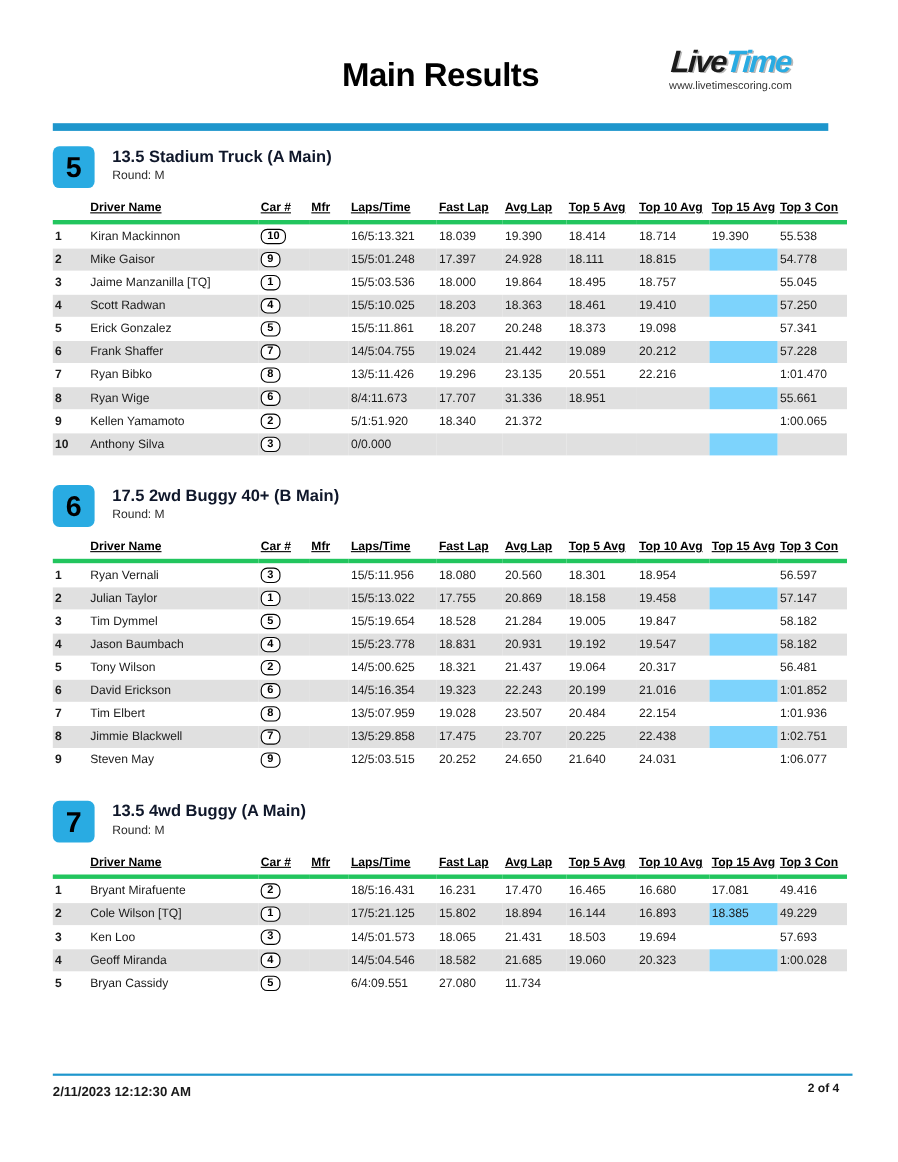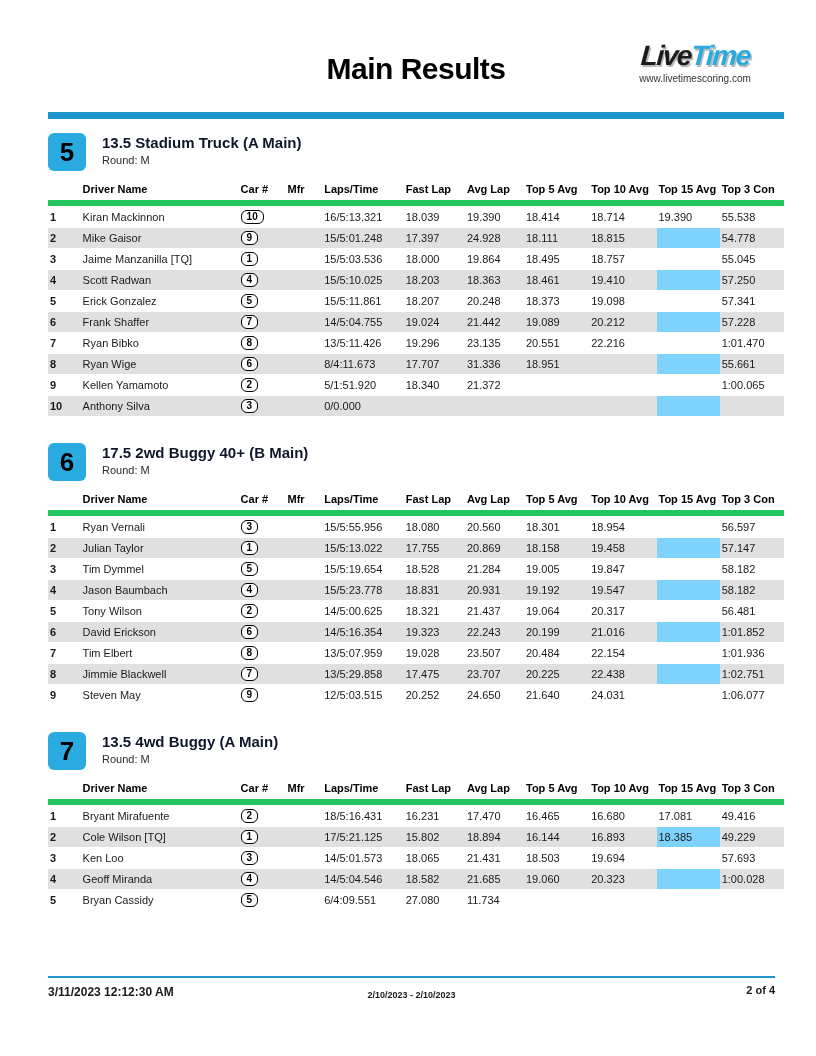--- a/index.html
+++ b/index.html
@@ -1,19 +1,19 @@
 <!DOCTYPE html>
 <html style="--accent: #1E96CC; --badge: #29ABE2; --stripe: #E0E0E0;"><head>
 <meta charset="utf-8">
 <style>
   * { margin:0; padding:0; box-sizing:border-box; }
   html,body { background:#fff; }
   body { font-family:"Liberation Sans", sans-serif; color:#1a1a1a; }
   .page { position:relative; width:816px; height:1056px; background:#fff; overflow:hidden;
-          padding:40px 32px 0 48px; }
+          padding:40px 63px 0 48px; }
 
   
   .hdr { position:relative; height:62px; }
   .page-title { position:absolute; left:0; right:0; top:12px; text-align:center;
                 font-size:30px; font-weight:bold; letter-spacing:-0.5px; color:#000; }
   .logo { position:absolute; top:0; right:-6px; width:190px; text-align:center; }
   .logo-text { font-size:28px; font-weight:bold; font-style:italic; letter-spacing:-1.5px;
                display:inline-block; transform:skewX(-4deg);
                text-shadow:1.5px 1.5px 0 #b9b9b9; white-space:nowrap; }
   .logo-live { color:#1b1b1b; }
@@ -33,39 +33,39 @@
   .sec-title { font-size:15px; font-weight:bold; color:#0f172a; }
   .sec-round { font-size:11px; color:#2b2b2b; margin-top:3px; }
 
   
   table.results { width:100%; table-layout:fixed; border-collapse:separate; border-spacing:0 1px;
                   margin-top:8px; font-size:11px; }
   col.c-pos{width:32px} col.c-driver{width:155px} col.c-car{width:46px} col.c-mfr{width:36px}
   col.c-laps{width:80px} col.c-fast{width:60px} col.c-avg{width:58px} col.c-top5{width:64px}
   col.c-top10{width:66px} col.c-top15{width:62px} col.c-top3{width:63px}
   table.results th { text-align:left; font-weight:bold; font-size:11px; color:#000;
-                     padding:3px 2px 5px 2px; border-bottom:6px solid #22c55e;
-                     white-space:nowrap; overflow:hidden; }
+                     padding:3px 2px 5px 2px; border-bottom:4px solid #22c55e;
+                     white-space:nowrap; overflow:hidden;text-decoration:underline; }
   table.results td { padding:3px 2px; height:19px; vertical-align:middle; color:#1a1a1a;
                      white-space:nowrap; overflow:hidden; }
   td.col-pos { font-weight:bold; color:#000; }
   tr.striped td { background:var(--stripe,#E0E0E0); }
   tr.striped td.col-top15 { background:#7dd3fc; }
   .car-badge { display:inline-block; min-width:16px; text-align:center; background:#fff;
                border:1.6px solid #000; border-radius:6px; padding:0 5px; font-weight:bold;
                font-size:10px; line-height:12px; color:#000; }
 
   
   .footer { position:absolute; left:48px; right:41px; top:976px;
             border-top:2px solid var(--accent,#1E96CC); padding-top:4px; }
   .footer-left { position:absolute; left:0; top:7px; font-size:12px; font-weight:bold; }
   .footer-center { text-align:center; padding-top:4px; }
   .footer-event { font-size:11px; font-weight:bold; }
   .footer-dates { font-size:9px; font-weight:bold; margin-top:4px; }
-  .footer-right { position:absolute; right:0; top:6px; font-size:11px; font-weight:bold; }
+  .footer-right { position:absolute; right:12px; top:6px; font-size:11px; font-weight:bold; }
 </style>
 </head>
 <body>
 
 <div class="page">
 
   <div class="hdr">
     <div class="page-title">Main Results</div>
     <div class="logo">
       <div class="logo-text"><span class="logo-live">Live</span><span class="logo-time">Time</span></div>
@@ -284,21 +284,21 @@
               <th class="col-top15">Top 15 Avg</th>
               <th class="col-top3">Top 3 Con</th>
             </tr>
           </thead>
       <tbody>
             <tr>
               <td class="col-pos">1</td>
               <td class="col-driver">Ryan Vernali</td>
               <td class="col-car"><span class="car-badge">3</span></td>
               <td class="col-mfr"></td>
-              <td class="col-laps">15/5:55.956</td>
+              <td class="col-laps">15/5:11.956</td>
               <td class="col-fast">18.080</td>
               <td class="col-avg">20.560</td>
               <td class="col-top5">18.301</td>
               <td class="col-top10">18.954</td>
               <td class="col-top15"></td>
               <td class="col-top3">56.597</td>
             </tr>
             <tr class="striped">
               <td class="col-pos">2</td>
               <td class="col-driver">Julian Taylor</td>
@@ -509,20 +509,19 @@
               <td class="col-top10"></td>
               <td class="col-top15"></td>
               <td class="col-top3"></td>
             </tr>
           </tbody>
     </table>
   </section>
 </main>
 
   <div class="footer">
-    <span class="footer-left">3/11/2023 12:12:30 AM</span>
+    <span class="footer-left">2/11/2023 12:12:30 AM</span>
     <div class="footer-center">
-      <div class="footer-dates">2/10/2023 - 2/10/2023</div>
     </div>
     <span class="footer-right">2 of 4</span>
   </div>
 
 </div>
 
 </body></html>

